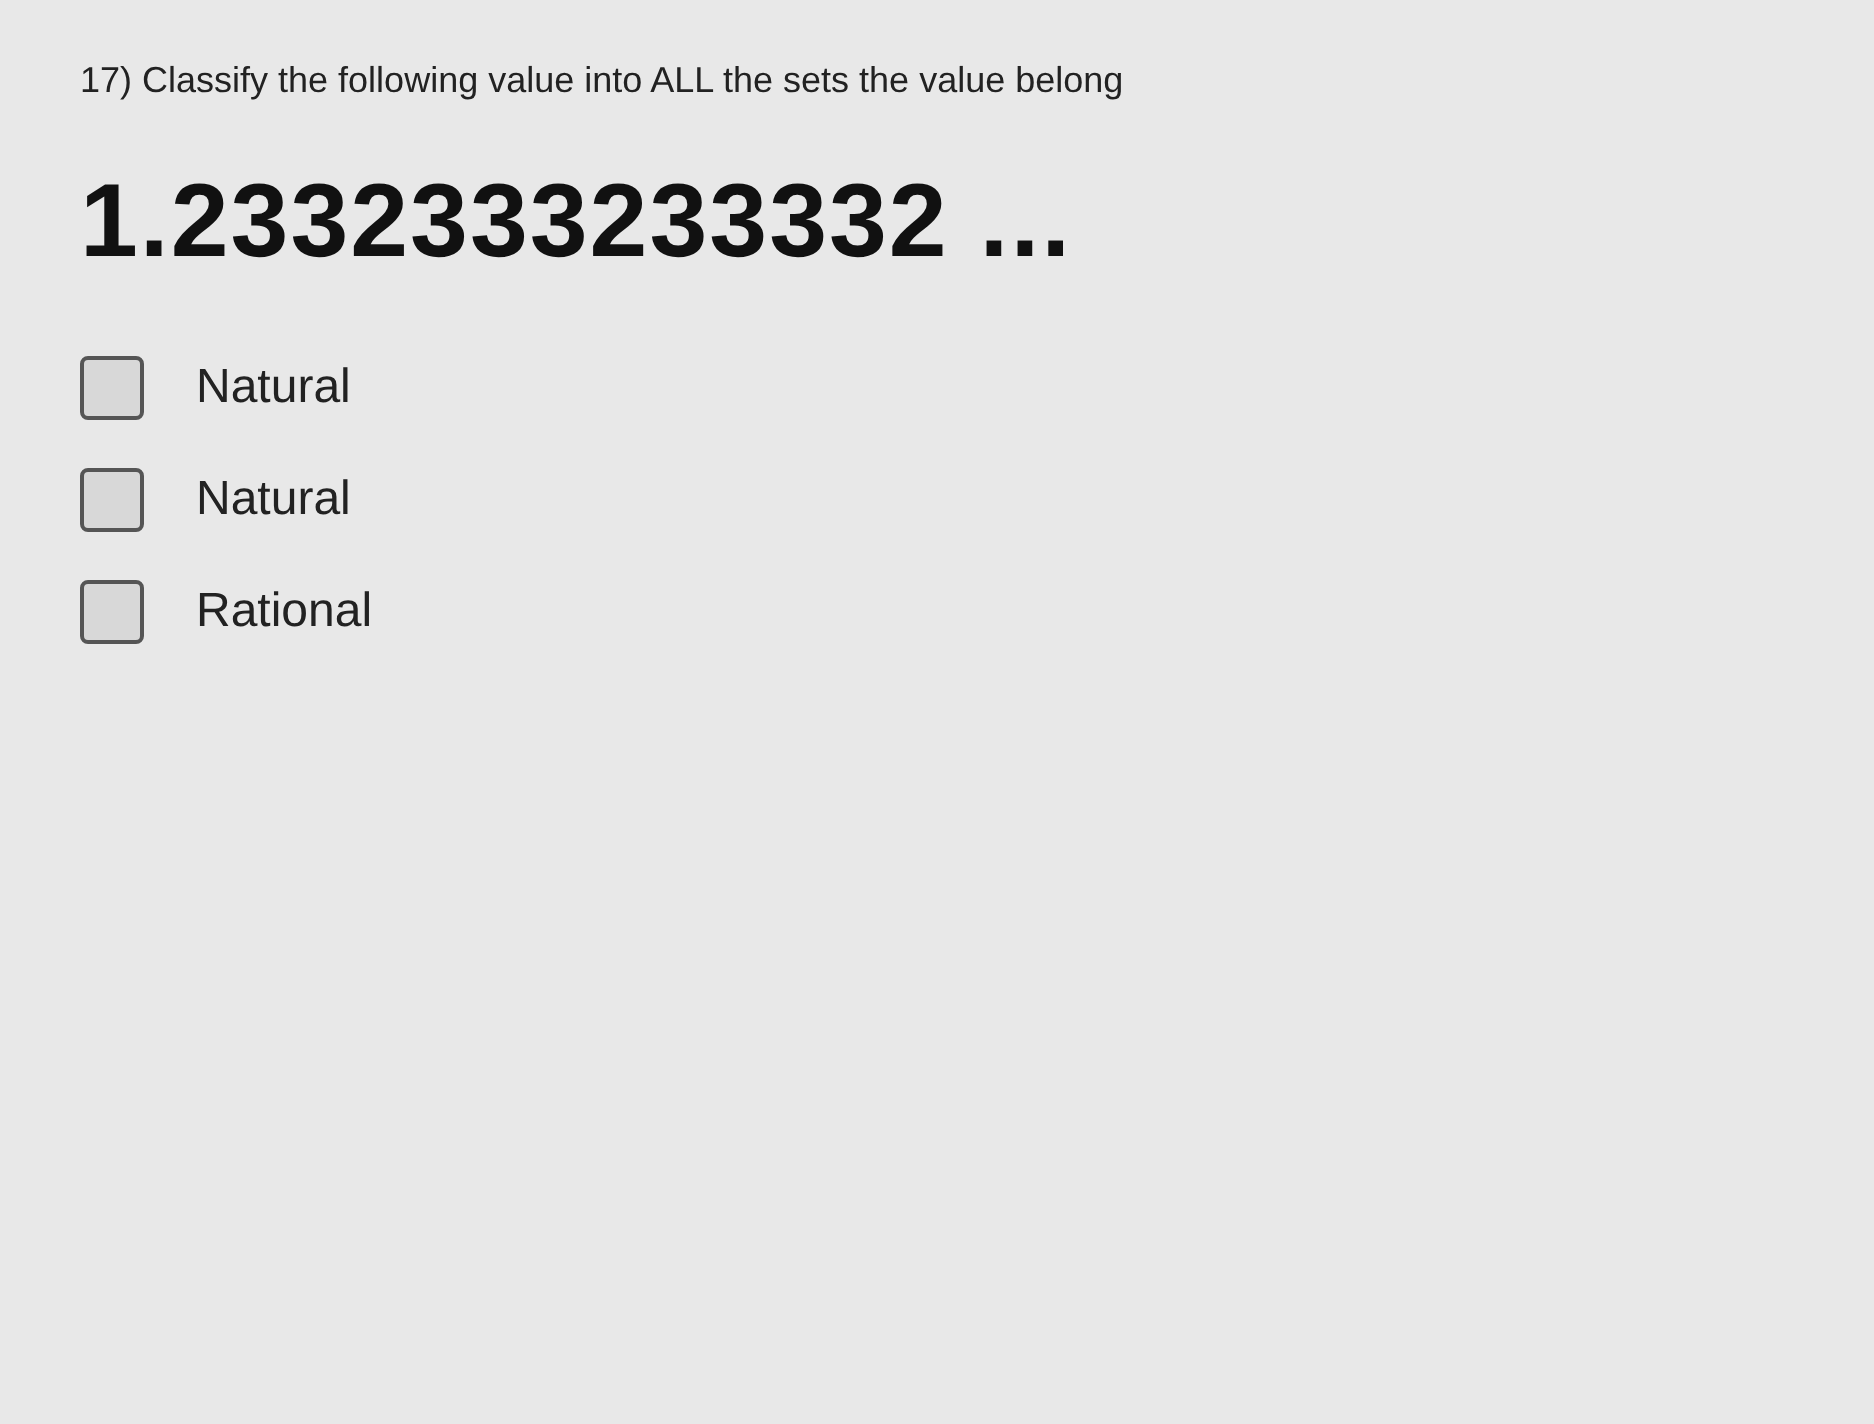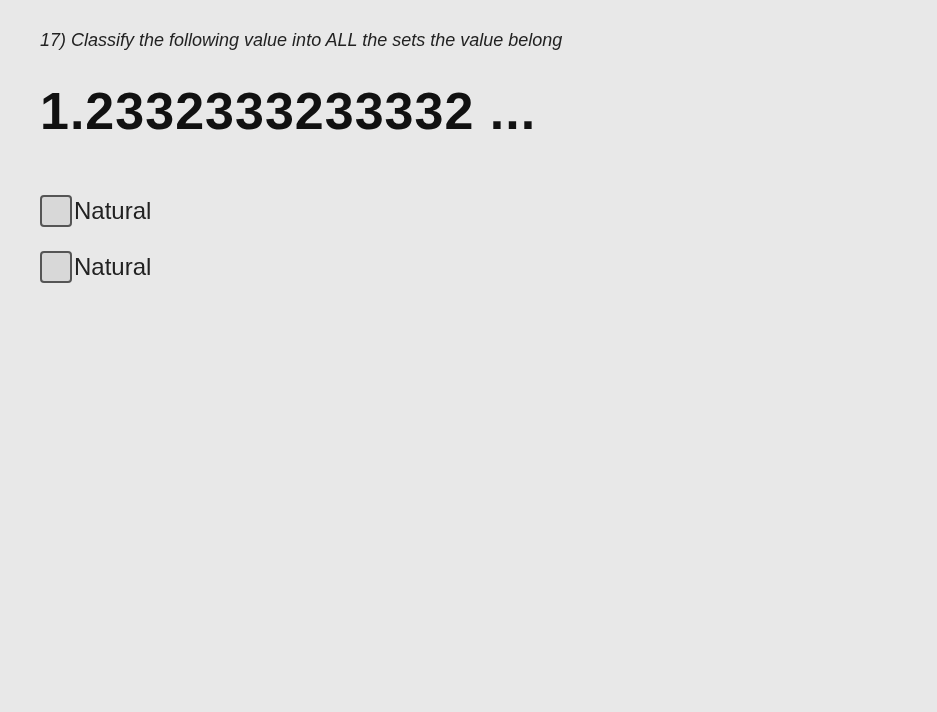--- a/index.html
+++ b/index.html
@@ -14,43 +14,42 @@
       background-color: #e8e8e8;
       font-family: Arial, sans-serif;
       padding: 30px 40px;
     }
 
     .question-text {
       font-size: 18px;
       color: #222;
       margin-bottom: 30px;
       font-weight: 400;
-      font-style: italic;
     }
 
     .value-display {
       font-size: 52px;
       font-weight: 700;
       color: #111;
-      margin-bottom: 42px;
+      margin-bottom: 25px;
       letter-spacing: 1px;
     }
 
     .options-list {
       display: flex;
       flex-direction: column;
       gap: 0px;
       list-style: none;
     }
 
     .option-item {
       display: flex;
       align-items: center;
       padding: 12px 0;
-      gap: 2px;
+      gap: 26px;
     }
 
     .checkbox-wrapper {
       width: 32px;
       height: 32px;
       flex-shrink: 0;
       position: relative;
     }
 
     .checkbox-box {
@@ -97,13 +96,19 @@
         <div class="checkbox-box"></div>
       </div>
       <span class="option-label">Natural</span>
     </li>
     <li class="option-item">
       <div class="checkbox-wrapper">
         <div class="checkbox-box"></div>
       </div>
       <span class="option-label">Natural</span>
     </li>
+    <li class="option-item">
+      <div class="checkbox-wrapper">
+        <div class="checkbox-box"></div>
+      </div>
+      <span class="option-label">Rational</span>
+    </li>
   </ul>
 
 </body></html>

